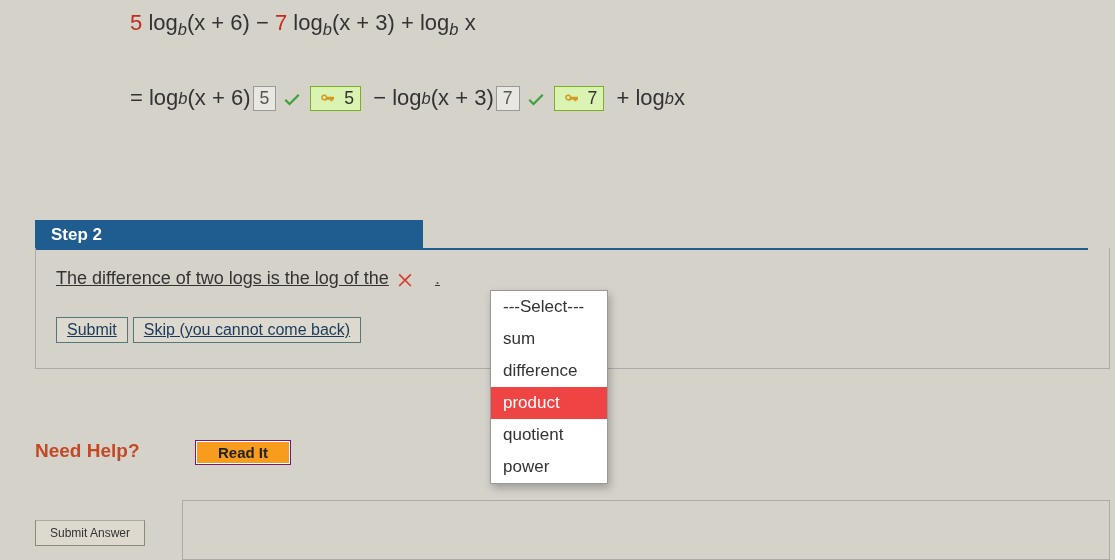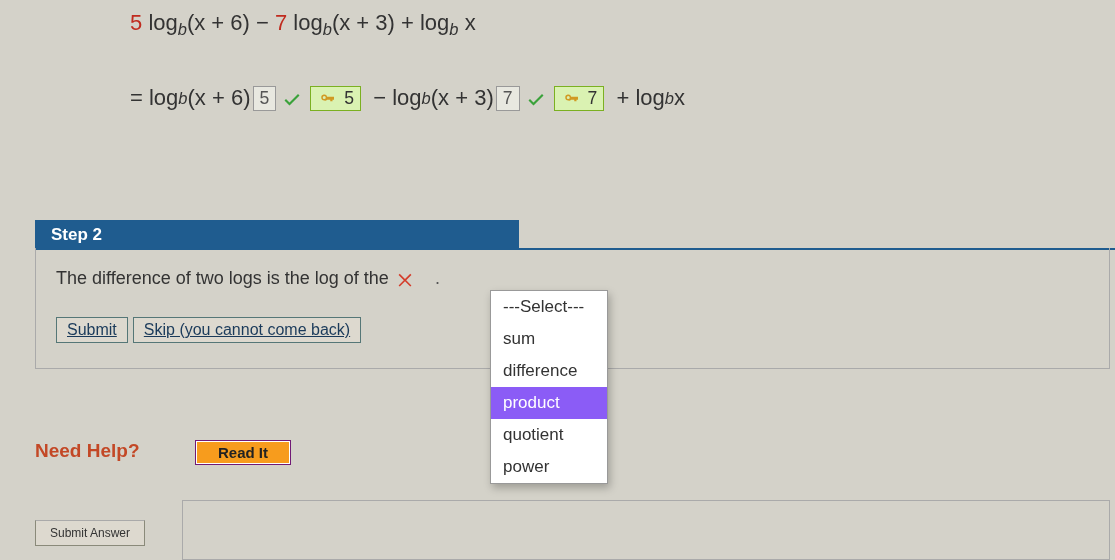--- a/index.html
+++ b/index.html
@@ -69,21 +69,21 @@
       vertical-align: middle;
     }
     .step-header {
       position: absolute;
       left: 35px;
       top: 220px;
       background: #1f5c8f;
       color: #fff;
       font-weight: bold;
       padding: 5px 16px;
-      width: 484px;
+      width: 388px;
       font-size: 17px;
     }
     .step-header::after {
       content: "";
       position: absolute;
       left: 100%;
       top: 0;
       bottom: 0;
       width: 665px;
       border-bottom: 2px solid #1f5c8f;
@@ -95,20 +95,21 @@
       right: 5px;
       border: 1px solid #aaa;
       border-top: none;
       padding: 20px 20px 25px 20px;
       background: transparent;
     }
     .question-line {
       font-size: 18px;
       display: flex;
       align-items: center;
+      text-decoration: underline;
     }
     .select-wrap {
       display: inline-block;
       border: 2px dotted #2168c2;
       background: #fff;
       padding: 2px 6px;
       margin-left: 4px;
       color: #333;
       font-size: 17px;
       position: relative;
@@ -151,21 +152,21 @@
       border: 1px solid #999;
       box-shadow: 2px 4px 8px rgba(0,0,0,0.25);
       font-size: 17px;
       z-index: 10;
     }
     .dropdown-item {
       padding: 6px 12px;
       cursor: pointer;
     }
     .dropdown-item.hover {
-      background: #8b5cf6;
+      background: #ef4444;
       color: #fff;
     }
     .need-help {
       position: absolute;
       left: 35px;
       top: 440px;
       font-size: 19px;
       font-weight: bold;
       color: #c34826;
       text-align: right;

